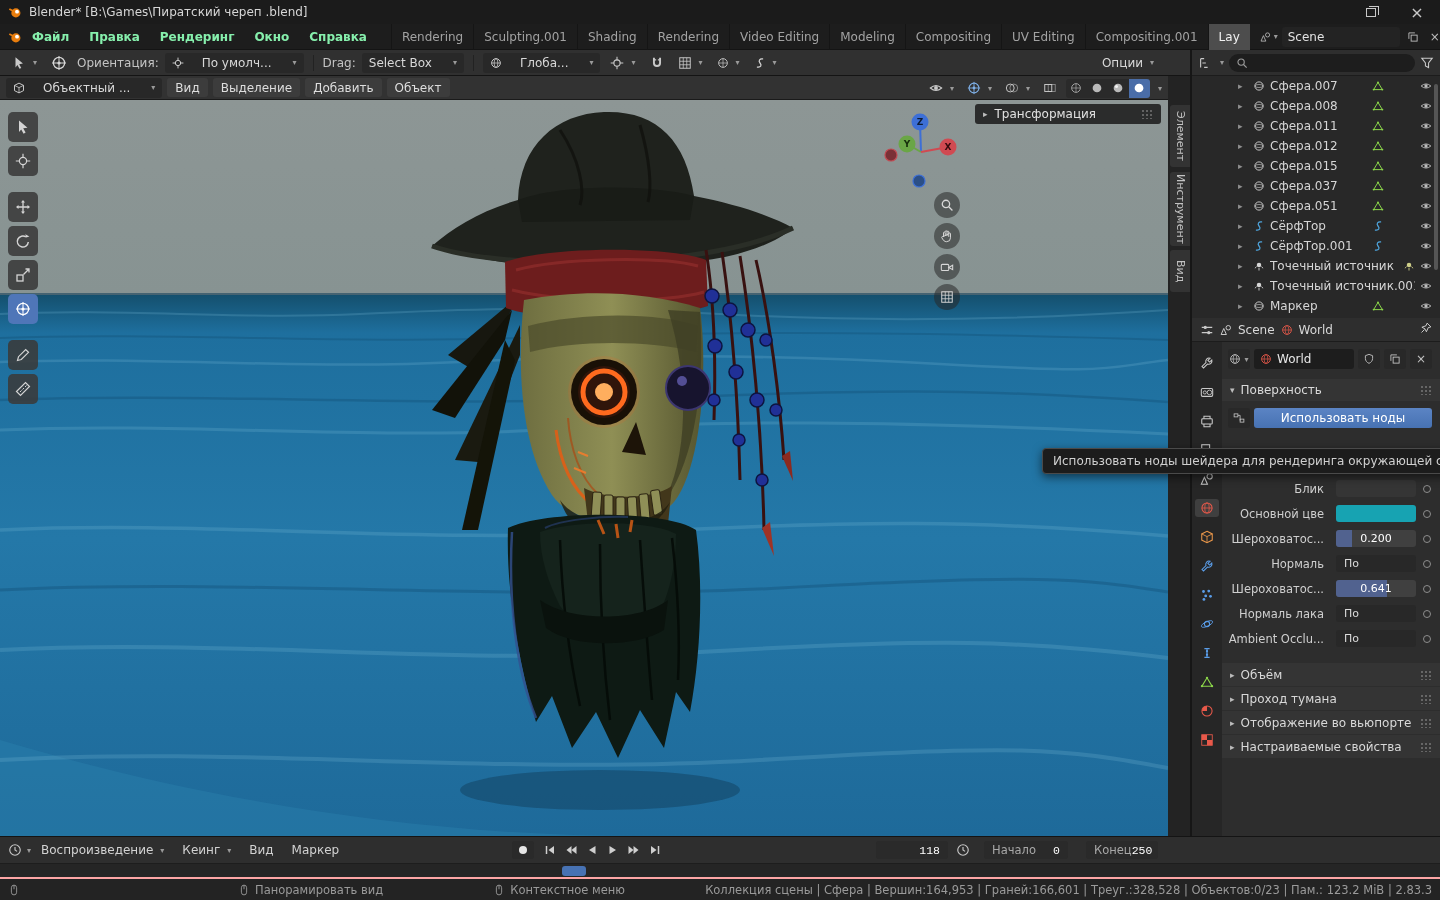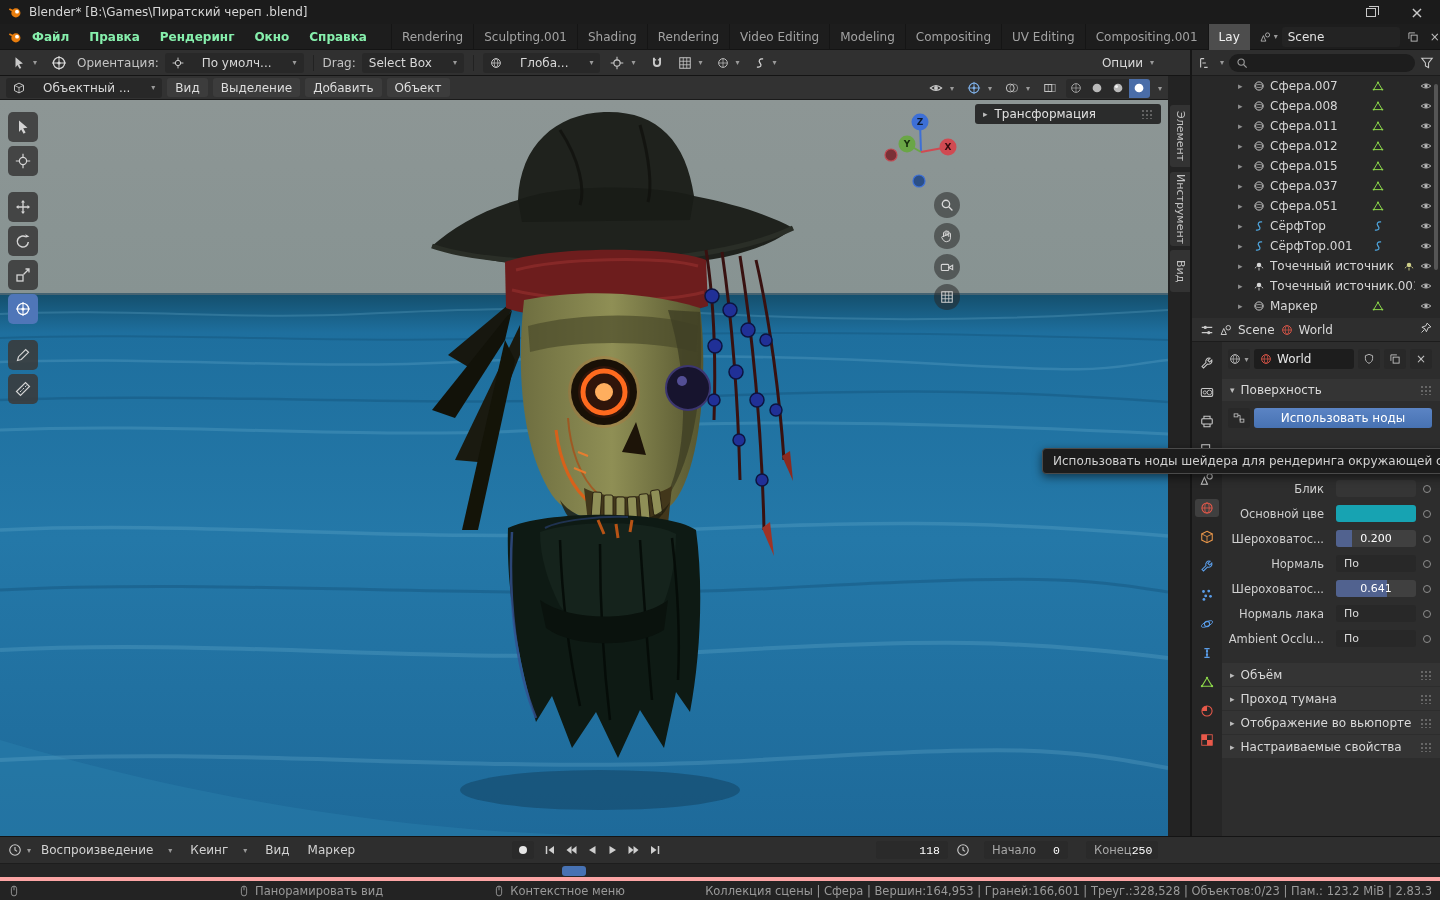--- a/index.html
+++ b/index.html
@@ -97,34 +97,34 @@
 .wtext.left{text-align:left;padding-left:8px;color:#dcdcdc;}
 .anim-dot{width:8px;height:8px;border:1px solid #8d8d8d;border-radius:50%;margin:0 5px 0 7px;flex:none;}
 .collapse-row{height:23px;background:#343434;display:flex;align-items:center;gap:6px;padding:0 8px;color:#d8d8d8;margin-top:1px;}
 .collapse-row .grip{margin-left:auto;}
 .collapse-rows{margin-top:12px;}
 
 
 .timeline{position:absolute;left:0;top:836px;width:1440px;height:41px;background:#2e2e2e;border-top:1px solid #141414;}
 .tl-header{position:relative;height:26px;}
 .tl-menus{position:absolute;left:8px;top:0;height:26px;display: flex;align-items:center;gap:2px;}
-.tl-menu{padding:0 8px;color:#d2d2d2;display:flex;align-items:center;gap:12px;}
+.tl-menu{padding:0 8px;color:#d2d2d2;display:flex;align-items:center;gap:4px;}
 .rec-btn{position:absolute;left:512px;top:4px;width:22px;height:18px;background:#2a2a2a;border-radius:3px;display:flex;align-items:center;justify-content:center;}
 .rec-dot{width:8px;height:8px;border-radius:50%;background:#e6e6e6;}
 .transport{position:absolute;left:540px;top:4px;display:flex;gap:1px;}
 .tr-btn{width:20px;height:18px;display:flex;align-items:center;justify-content:center;color:#cfcfcf;}
 .tl-field{position:absolute;top:4px;height:18px;background:#2a2a2a;border-radius:3px;display:flex;align-items:center;padding:0 8px;font-size:11.5px;}
 .tl-field .lab{color:#a8a8a8;margin-right:auto;text-align:right;}
 .tl-field .val{color:#fff;font-family:Liberation Mono, monospace;}
 .tl-strip{position:relative;height:14px;background:#252525;border-top:1px solid #1d1d1d;}
 .playhead{position:absolute;left:562px;top:2px;width:24px;height:10px;background:#4772b3;border-radius:3px;}
 
 
 .statusbar{position:absolute;left:0;top:877px;width:1440px;height:23px;background:#232323;
-  display:flex;align-items:center;color:#9a9a9a;font-size:11.5px;padding:0 8px;border-top:4px solid #fca5a5;}
+  display:flex;align-items:center;color:#9a9a9a;font-size:11.5px;padding:0 8px;border-top:2px solid #fca5a5;}
 .hint{display:flex;align-items:center;gap:5px;}
 .status-stats{margin-left:auto;color:#9a9a9a;white-space:nowrap;}
 
 
 .tooltip{position:absolute;left:1042px;top:448px;z-index:50;background:#1c1c1c;border:1px solid #4a4a4a;
   border-radius:4px;padding:5px 10px;color:#d0d0d0;font-size:12px;box-shadow:0 3px 10px rgba(0,0,0,.55);white-space:nowrap;}
 </style>
 </head>
 <body>
 

